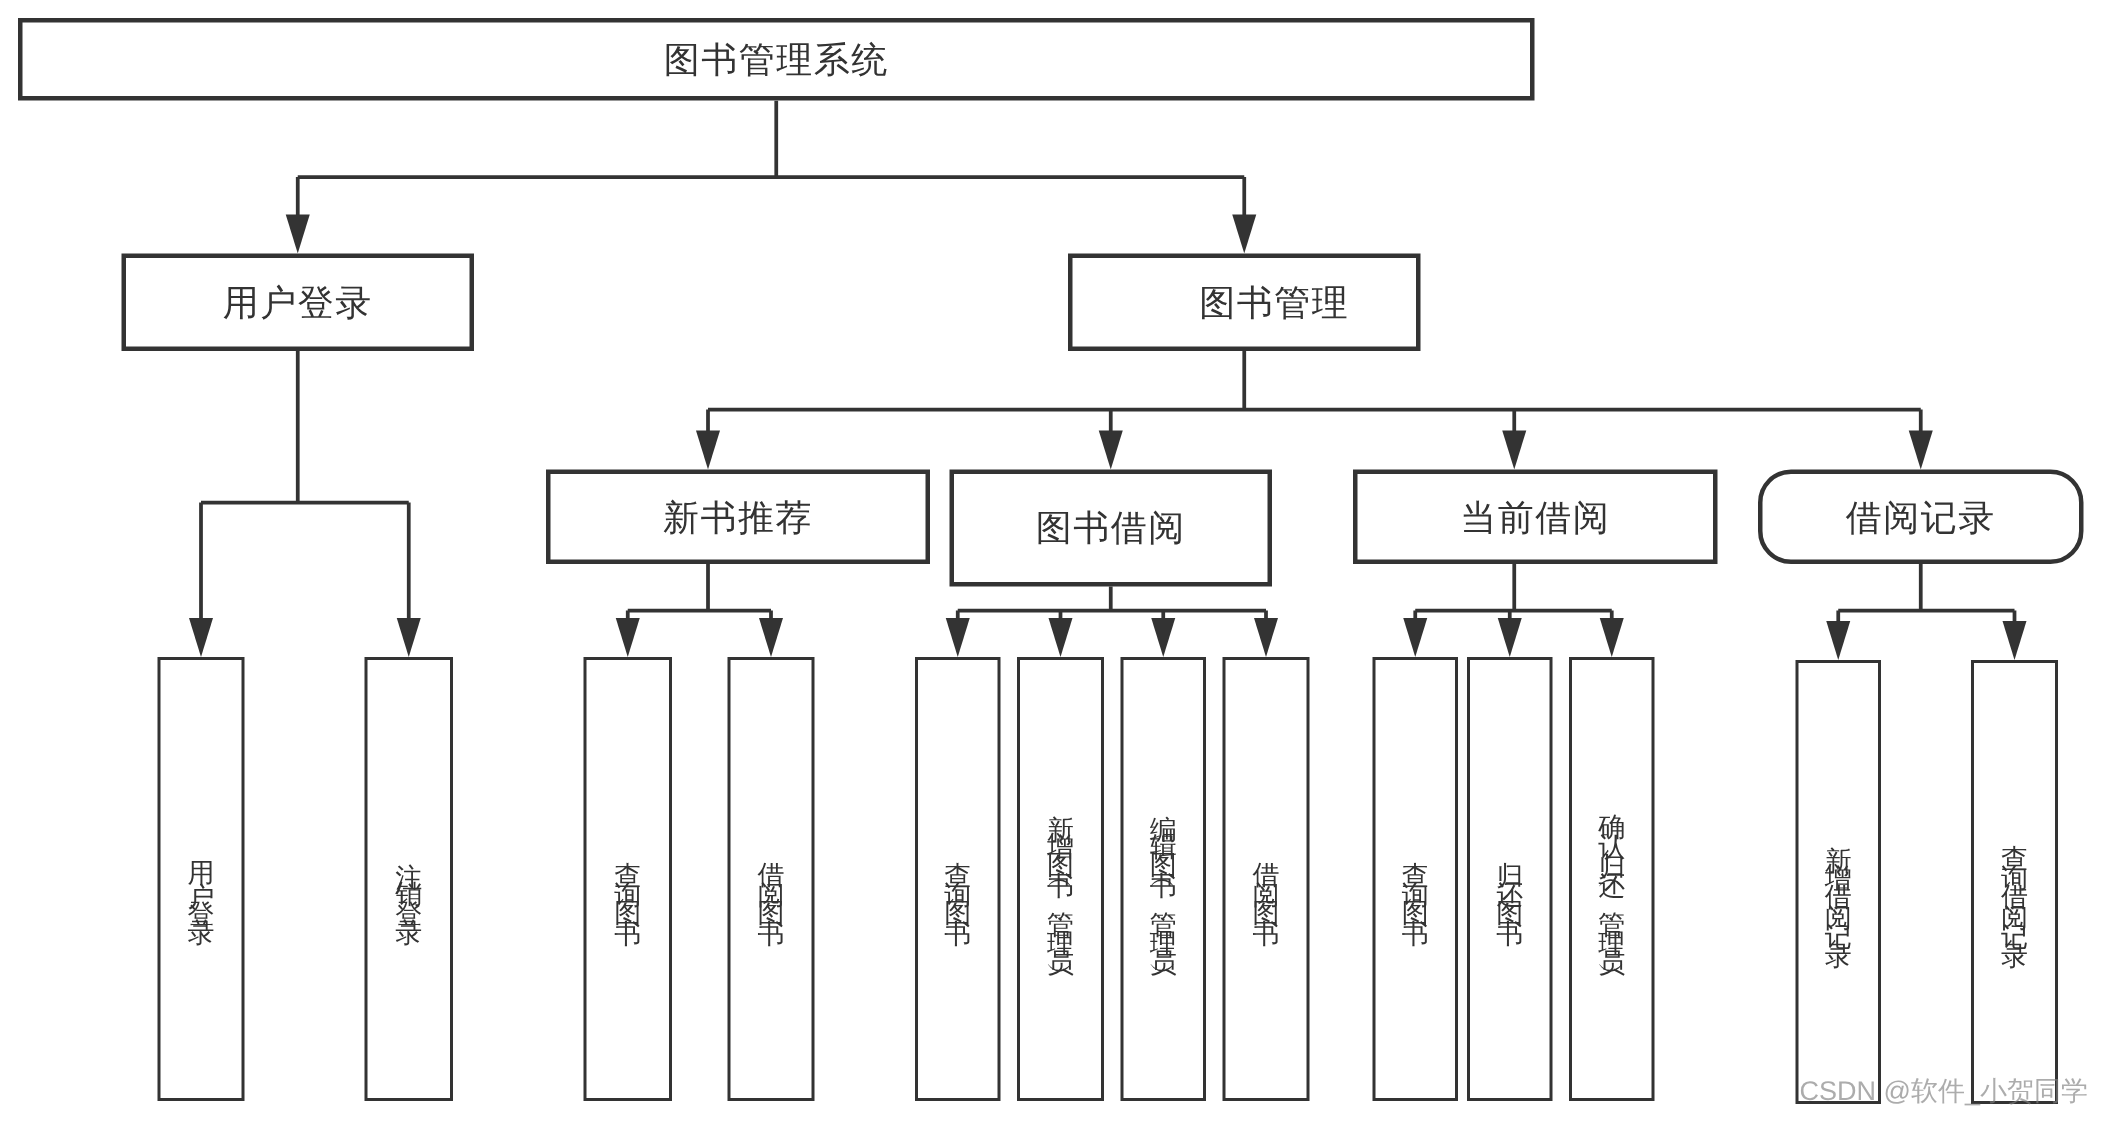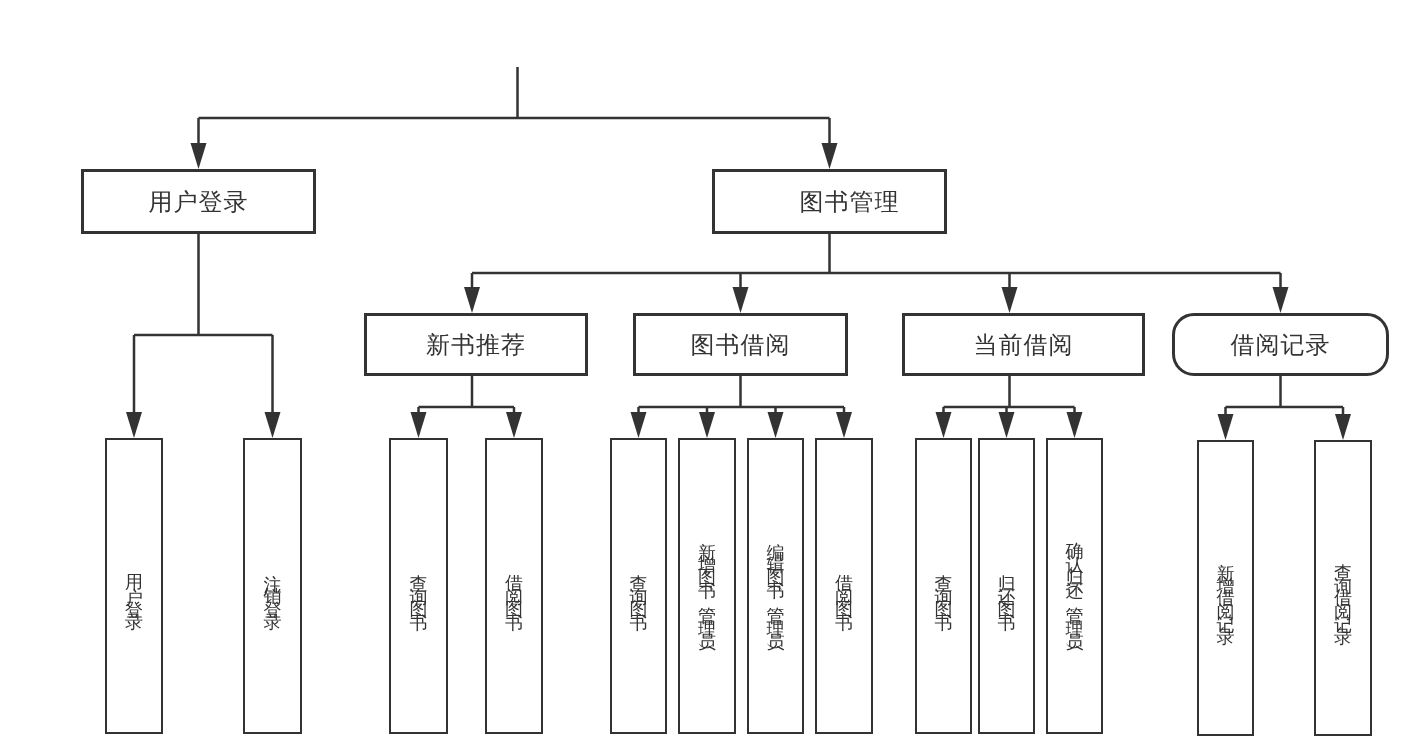--- a/index.html
+++ b/index.html
@@ -91,32 +91,35 @@
       <polygon points="767.5,412 783.5,412 775.5,438"></polygon>
       <polygon points="836,412 852,412 844,438"></polygon>
       <polygon points="935.5,412 951.5,412 943.5,438"></polygon>
       <polygon points="998.5,412 1014.5,412 1006.5,438"></polygon>
       <polygon points="1066.5,412 1082.5,412 1074.5,438"></polygon>
       <polygon points="1217.5,414 1233.5,414 1225.5,440"></polygon>
       <polygon points="1335,414 1351,414 1343,440"></polygon>
     </g>
   </svg>
 
+  <div class="box" style="left:12px; top:12px; width:1011px; height:55px;">
+    <span class="hlabel">图书管理系统</span>
+  </div>
 
   <div class="box" style="left:81px; top:169px; width:235px; height:65px;">
     <span class="hlabel">用户登录</span>
   </div>
   <div class="box" style="left:712px; top:169px; width:235px; height:65px;padding-left:40px;">
     <span class="hlabel">图书管理</span>
   </div>
 
-  <div class="box" style="left:364px; top:313px; width:224px; height:63px;text-align:center;">
+  <div class="box" style="left:364px; top:313px; width:256px; height:63px;text-align:center;">
     <span class="hlabel">新书推荐</span>
   </div>
-  <div class="box" style="left:633px; top:313px; width:215px; height:63px;">
+  <div class="box" style="left:633px; top:313px; width:215px; height:78px;">
     <span class="hlabel">图书借阅</span>
   </div>
   <div class="box" style="left:902px; top:313px; width:243px; height:63px;">
     <span class="hlabel">当前借阅</span>
   </div>
   <div class="box" style="left:1172px; top:313px; width:217px; height:63px;border-radius:22px;">
     <span class="hlabel">借阅记录</span>
   </div>
 
   <div class="box leaf" style="left:105px; top:438px; width:58px; height:296px;">
@@ -156,14 +159,15 @@
     <span class="vlabel">确认归还（管理员）</span>
   </div>
 
   <div class="box leaf" style="left:1197px; top:440px; width:57px; height:296px;">
     <span class="vlabel">新增借阅记录</span>
   </div>
   <div class="box leaf" style="left:1314px; top:440px; width:58px; height:296px;">
     <span class="vlabel">查询借阅记录</span>
   </div>
 
+  <div class="watermark">CSDN @软件_小贺同学</div>
 
 </div>
 
 </body></html>

